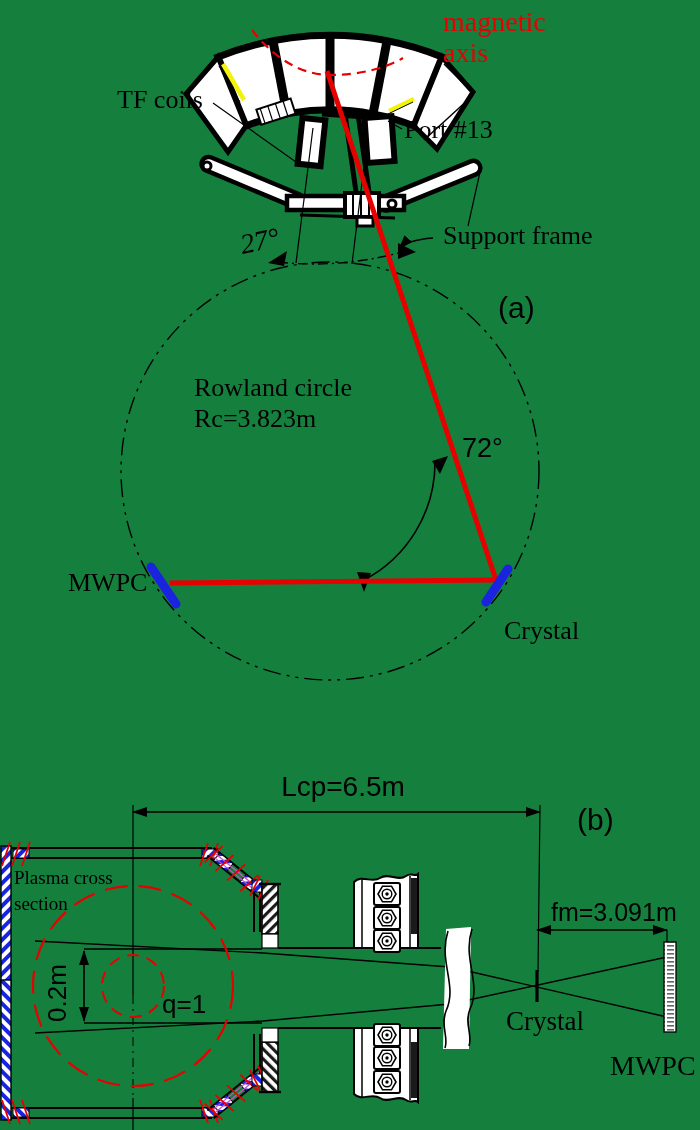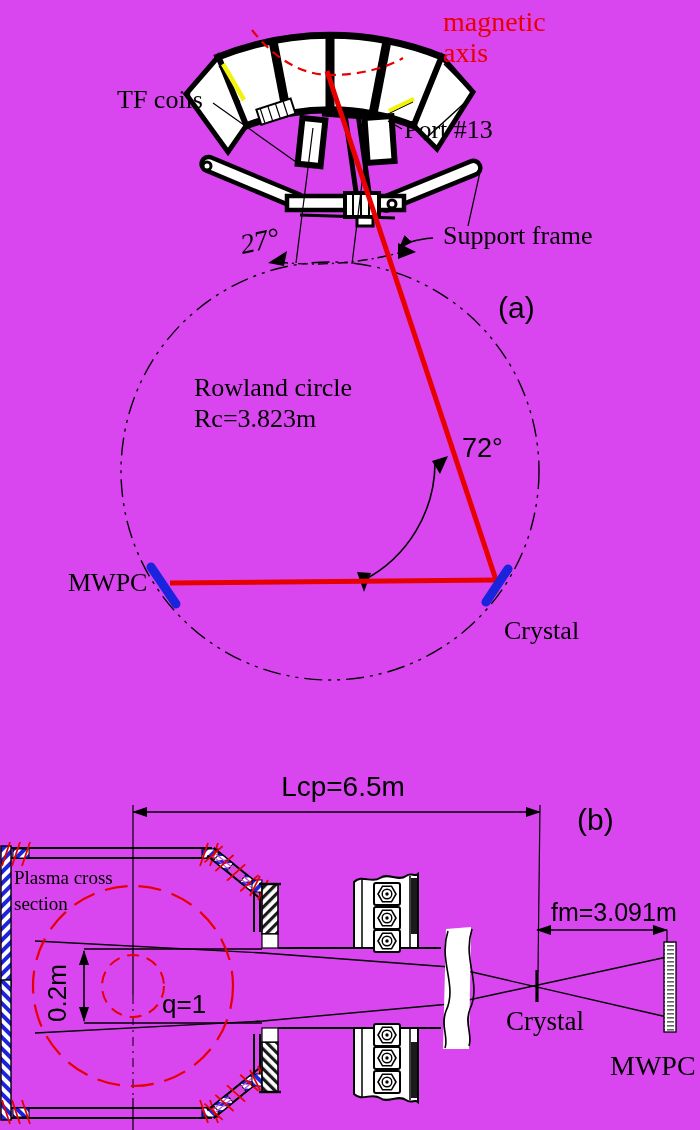--- a/index.html
+++ b/index.html
@@ -1,16 +1,16 @@
 <!DOCTYPE html>
 <html><head>
 <meta charset="utf-8">
 <style>
   html,body{margin:0;padding:0;background:#fff;}
-  .canvas{position:relative;width:700px;height:1130px;background:#d946ef;overflow:hidden;}
+  .canvas{position:relative;width:700px;height:1130px;background:#15803d;overflow:hidden;}
   svg{position:absolute;left:0;top:0;}
   text{fill:#000;}
   .ser{font-family:"Liberation Serif","DejaVu Serif",serif;font-size:26px;}
   .ser-sm{font-family:"Liberation Serif","DejaVu Serif",serif;font-size:19px;}
   .san{font-family:"Liberation Sans","DejaVu Sans",sans-serif;font-size:27px;}
   .san-sm{font-family:"Liberation Sans","DejaVu Sans",sans-serif;font-size:25px;}
   .tag{font-family:"Liberation Sans","DejaVu Sans",sans-serif;font-size:30px;}
   .ital{font-family:"Liberation Serif","DejaVu Serif",serif;font-style:italic;font-size:28px;}
   .red-t{fill:#e60000;}
 </style>

